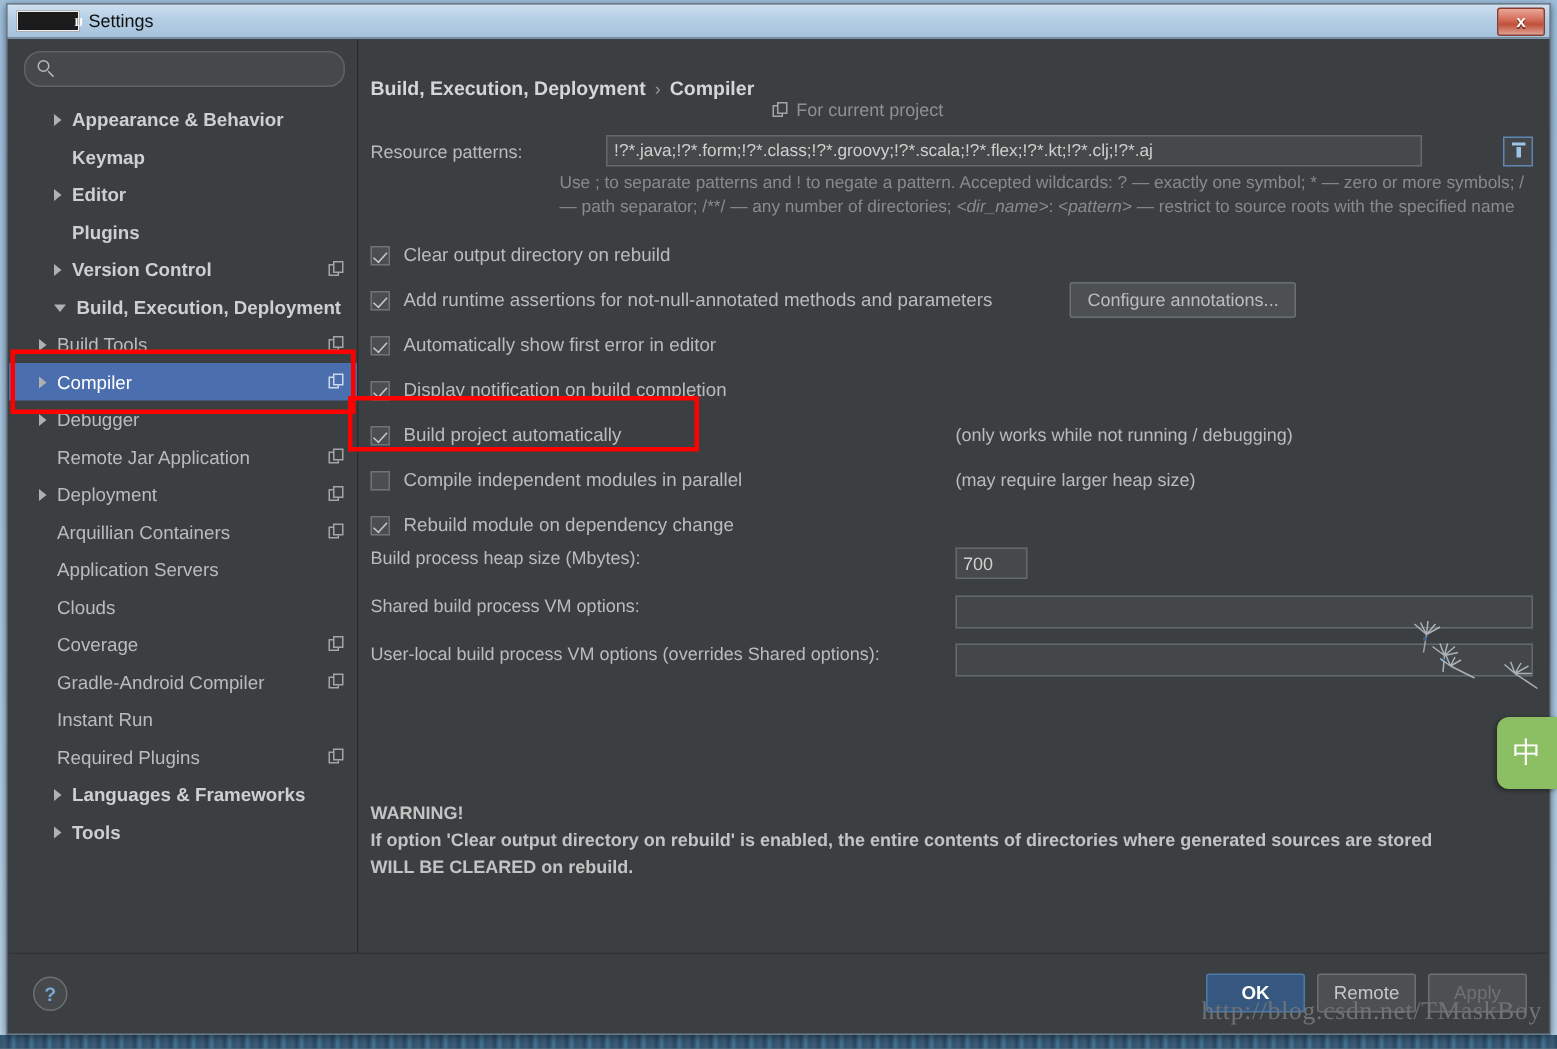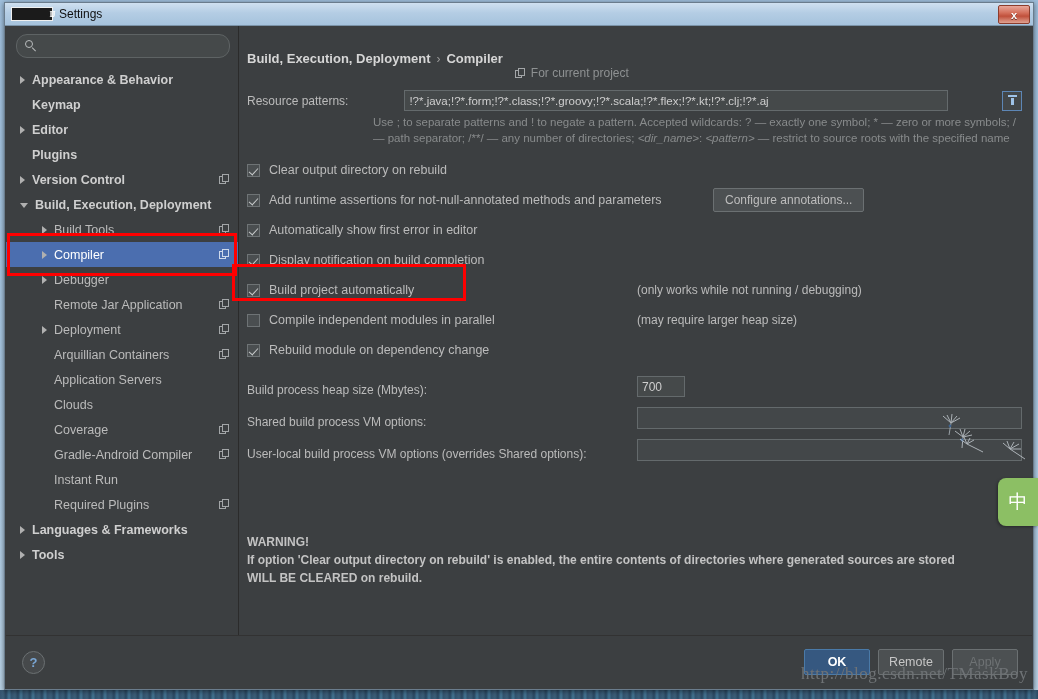--- a/index.html
+++ b/index.html
@@ -151,22 +151,22 @@
   }
   .proj-badge::after {
     content:''; position:absolute; left:3px; top:0;
     width:7px; height:8px; border:1.3px solid #b6b9ba; box-sizing:border-box;
     background:#3c3f41;
   }
   .tree-row.selected .proj-badge::after { background:#4b6eaf; border-color:#e6ecf6; }
   .tree-row.selected .proj-badge::before { border-color:#e6ecf6; }
 
   
-  .lv0 { padding-left: 14px; align-items: center; }
-  .lv1 { padding-left: 36px; }
+  .lv0 { padding-left: 30px; align-items: center; }
+  .lv1 { padding-left: 20px; }
 
   
   #right-pane {
     flex: 1; min-width: 0; position: relative;
     background: #3c3f41;
     padding: 8px 10px 0 8px;
     overflow: hidden;
   }
   #breadcrumb {
     display: flex; align-items: center;
@@ -241,21 +241,21 @@
   #configure-annotations {
     position: absolute; left: 466px;
     height: 24px; padding: 0 11px;
     background: #4c5052; border: 1px solid #6b7072;
     color: #bdbdbd; font-size: 12px;
     font-family: "Liberation Sans", sans-serif;
     border-radius: 2px; cursor: pointer;
   }
 
   
-  .form-row { display: flex; align-items: flex-end; height: 32px; }
+  .form-row { display: flex; align-items: flex-start; height: 32px; }
   .form-row .field-label { width: 390px; }
   #heap-input {
     width: 48px; height: 21px;
     background: #45494a; border: 1px solid #646a6c;
     color: #cfcfcf; font-size: 12px; padding: 0 4px;
     font-family: "Liberation Sans", sans-serif; outline: none;
     box-sizing: border-box;
   }
   .vm-input {
     flex: 1; height: 22px;

